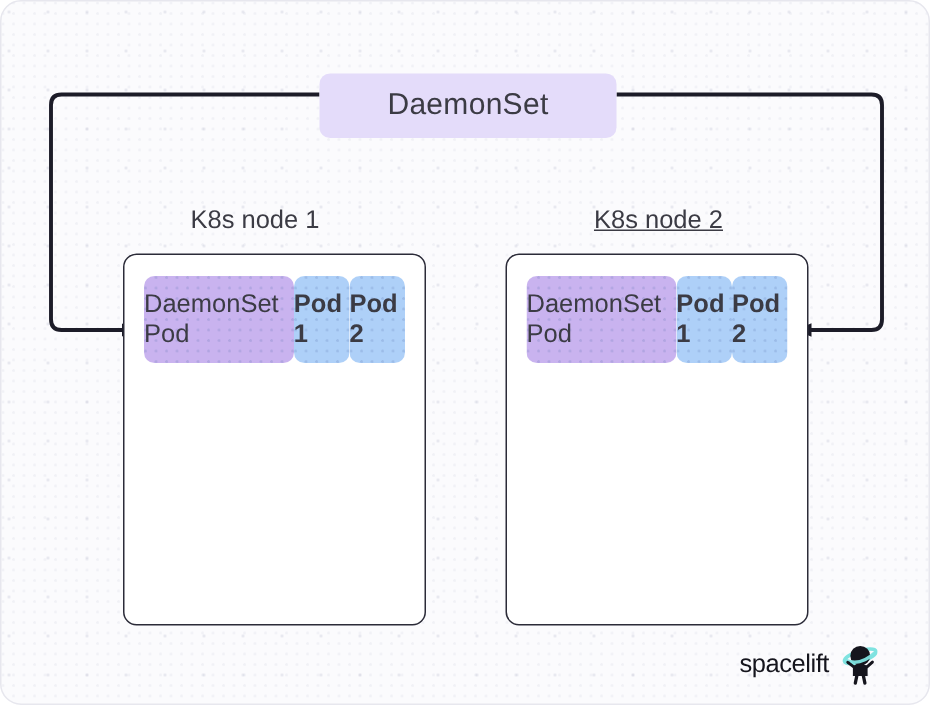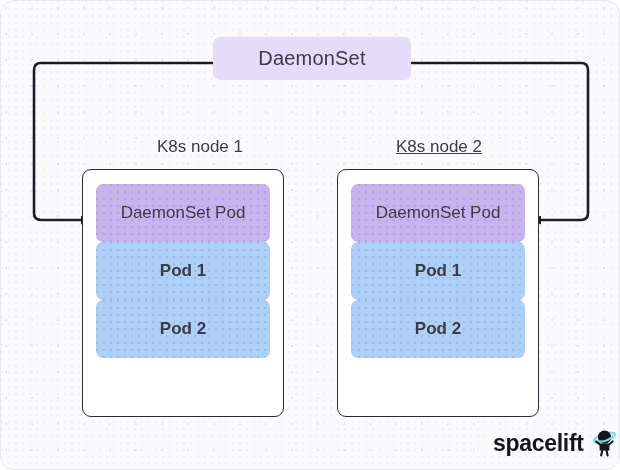--- a/index.html
+++ b/index.html
@@ -36,56 +36,56 @@
     left: 0; top: 0;
     width: 620px;
     height: 470px;
     pointer-events: none;
   }
 
   
   .ds-box {
     position: absolute;
     left: 212px;
-    top: 36px;
+    top: 48px;
     width: 198px;
     height: 43px;
     background: #e4dcfa;
     border-radius: 7px;
     display: flex;
     align-items: center;
     justify-content: center;
     font-size: 20px;
     color: #3b3b44;
     letter-spacing: 0.2px;
   }
 
   
   .node-label {
     position: absolute;
     font-size: 17px;
     color: #3b3b44;
     text-align: center;
     width: 204px;
   }
-  .node-label.n1 { left: 97px; top: 136px; }
+  .node-label.n1 { left: 67px; top: 136px; }
   .node-label.n2 { left: 336px; top: 136px; text-decoration: underline; }
 
   
   .node-box {
     position: absolute;
     width: 202px;
     height: 248px;
     box-sizing: border-box;
     background: #ffffff;
     border: 1.6px solid #2b2b38;
     border-radius: 9px;
     padding: 14px 13px;
     display: flex;
-    flex-direction: column;
+    flex-direction: row;
   }
   .node-box.n1 { left: 81px; top: 168px; }
   .node-box.n2 { left: 336px; top: 168px; }
 
   .pod {
     height: 58px;
     border-radius: 7px;
     display: flex;
     align-items: center;
     justify-content: center;
@@ -101,22 +101,22 @@
   
   .logo {
     position: absolute;
     left: 492px;
     top: 428px;
     display: flex;
     align-items: center;
     gap: 2px;
   }
   .logo-text {
-    font-size: 23px;
-    font-weight: bold;
+    font-size: 17px;
+    font-weight: normal;
     color: #15151d;
     letter-spacing: -0.3px;
   }
   .logo-mark { display: block; }
 </style>
 </head>
 <body>
 
 <div id="canvas">
 

